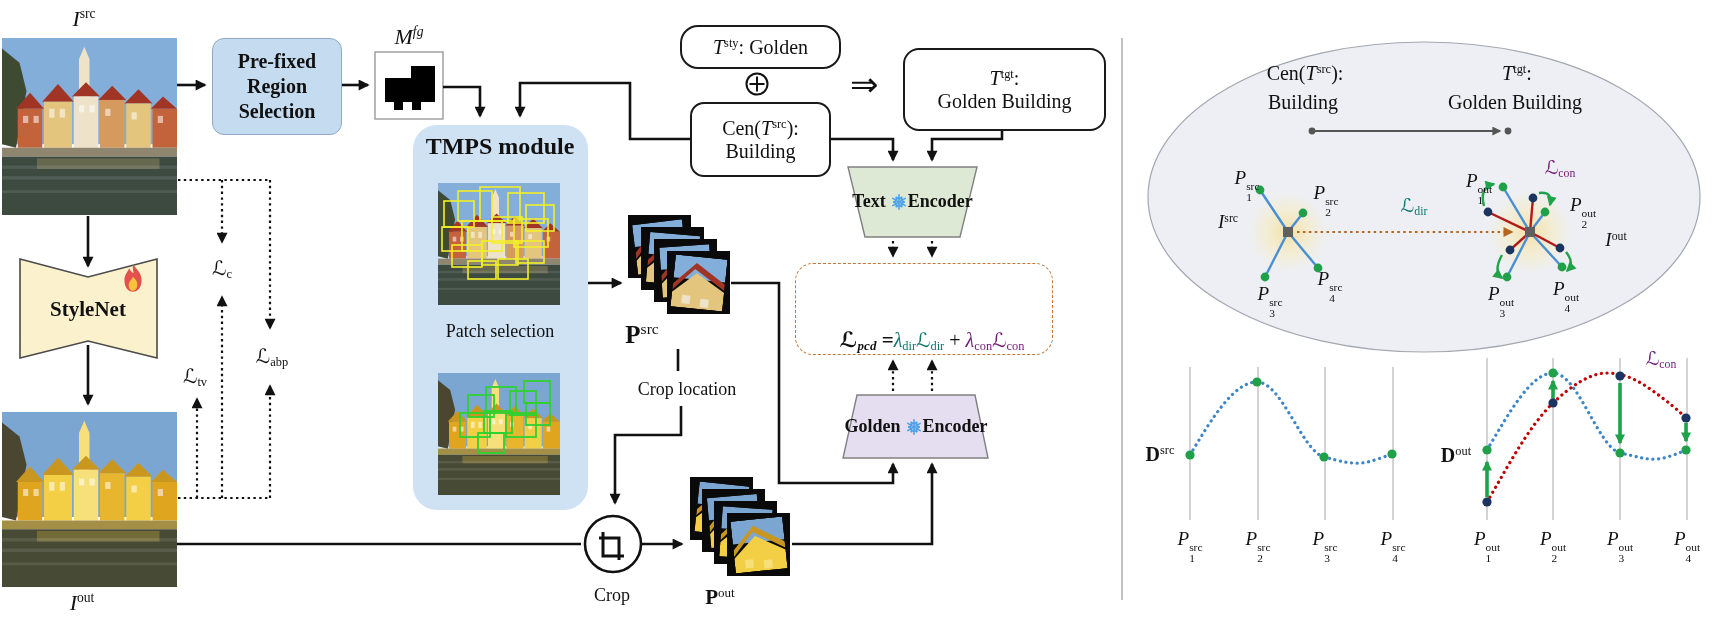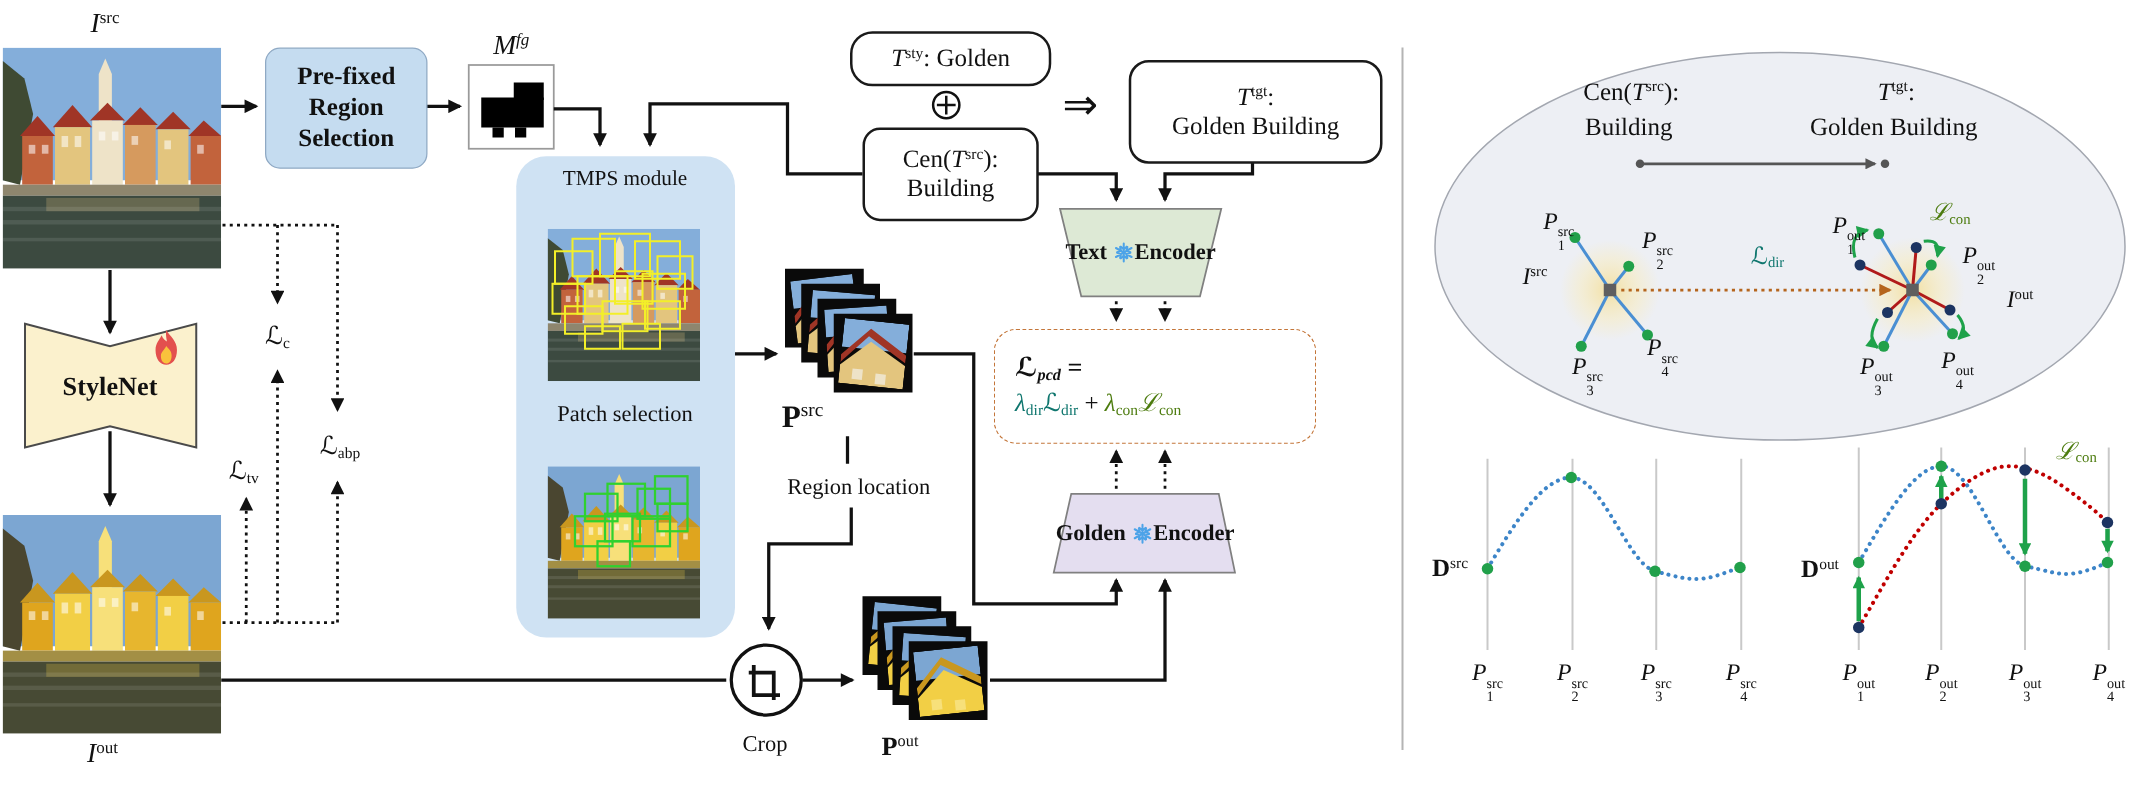--- a/index.html
+++ b/index.html
@@ -15,23 +15,23 @@
   .sg-b{font-weight:bold;}
   .sg-u{font-size:.62em;vertical-align:.55em;}
   .sg-ui{font-size:.62em;vertical-align:.55em;font-style:italic;}
   .sg-d{font-size:.62em;vertical-align:-.25em;}
   .sg-db{font-size:.62em;vertical-align:-.25em;font-weight:bold;font-style:italic;}
   .sg-ss{display:inline-flex;flex-direction:column;font-size:.60em;line-height:1.02;vertical-align:-.5em;text-align:left;}
   
   .roundbox{border:2px solid #1a1a1a;border-radius:18px;background:#fff;display:flex;flex-direction:column;align-items:center;justify-content:center;font-size:20px;}
   .prefixed{background:#c5dcf0;border:1.6px solid #8fa9c4;border-radius:12px;display:flex;flex-direction:column;align-items:center;justify-content:center;font-weight:bold;font-size:20px;line-height:1.25;}
   .tmps{background:#cfe2f3;border-radius:24px;}
-  .lpcd{background:#fff;border:1.8px dashed #c4763a;border-radius:18px;display:flex;flex-direction:column;align-items:flex-start;justify-content:center;padding-left:16px;}
+  .lpcd{background:#fff;border:1.8px dashed #c4763a;border-radius:18px;display:flex;flex-direction:row;align-items:flex-end;justify-content:center;padding-left:16px;}
   .c-brown{color:#0f766e;}
-  .c-green{color:#4d7c0f;font-family:Liberation Serif, serif;}
+  .c-green{color:#701a75;}
   .enc-text{display:flex;align-items:center;justify-content:center;font-weight:bold;font-size:18px;line-height:1.3;}
   .enc-line{display:flex;align-items:center;gap:4px;justify-content:center;}
   .stackframe{position:absolute;background:#0a0a0a;width:63px;height:63px;display:flex;align-items:center;justify-content:center;}
   .imgbox{position:absolute;}
   
   .scene-src{--sky:#84aeda;--tree:#3f4a33;--h1:#e3c57e;--h2:#c2633c;--h3:#eee3c8;--h4:#d69a5e;--roof:#a03526;--wall:#8e866e;--water:#3c4a40;}
   .scene-out{--sky:#7ca6d2;--tree:#4a4630;--h1:#f2cf45;--h2:#dfa51e;--h3:#f7e07a;--h4:#e7b62e;--roof:#c9971f;--wall:#a38f45;--water:#474a34;}
   .patch-src{--sky:#84aeda;--h1:#e3c57e;--h3:#eee3c8;--roof:#a03526;}
   .patch-out{--sky:#7ca6d2;--h1:#f2cf45;--h3:#f7e07a;--roof:#c9971f;}
 </style>
@@ -292,21 +292,21 @@
 
   <div class="abs prefixed" style="left:212px;top:38px;width:128px;height:95px">
     <div>Pre-fixed</div>
     <div>Region</div>
     <div>Selection</div>
   </div>
 
   <div class="abs lbl ctr" style="left:409px;top:24px;font-size:22px"><span class="sg-i">M</span><span class="sg-ui">fg</span></div>
 
   <div class="abs tmps" style="left:413px;top:125px;width:175px;height:385px"></div>
-  <div class="abs ctr" style="left:500px;top:133px;font-size:17px;font-weight:normal">TMPS module</div>
+  <div class="abs ctr" style="left:500px;top:133px;font-size:24px;font-weight:bold">TMPS module</div>
   <svg class="abs scene-src" style="left:438px;top:183px" width="122" height="122">
     <use href="#scene" width="122" height="122"></use>
     <g fill="none" stroke="#f3ef28" stroke-width="1.6">
       <rect x="6" y="18" width="30" height="26"></rect>
         <rect x="20" y="8" width="34" height="30"></rect>
         <rect x="42" y="4" width="40" height="34"></rect>
       <rect x="70" y="10" width="36" height="30"></rect>
         <rect x="88" y="22" width="28" height="26"></rect>
         <rect x="4" y="44" width="26" height="24"></rect>
       <rect x="24" y="38" width="40" height="30"></rect>
@@ -413,21 +413,21 @@
           <use href="#patch" width="50" height="50"></use>
         </svg>
       </div>
     <div class="stackframe" style="left:667px;top:251px">
         <svg class="patch-src" width="52" height="52" style="transform:rotate(6deg)">
           <use href="#patch" width="52" height="52"></use>
         </svg>
       </div>
   </div>
   <div class="abs ctr" style="left:642px;top:320px;font-size:25px"><span class="sg-b">P</span><span class="sg-u">src</span></div>
-  <div class="abs ctr" style="left:687px;top:379px;font-size:18px">Region location</div>
+  <div class="abs ctr" style="left:687px;top:379px;font-size:18px">Crop location</div>
   <div class="abs ctr" style="left:612px;top:585px;font-size:18px">Crop</div>
 
   <div>
     <div class="stackframe" style="left:690px;top:477px">
         <svg class="patch-out" width="50" height="50" style="transform:rotate(6deg)">
           <use href="#patch" width="50" height="50"></use>
         </svg>
       </div>
     <div class="stackframe" style="left:702px;top:489px">
         <svg class="patch-out" width="50" height="50" style="transform:rotate(-5deg)">

